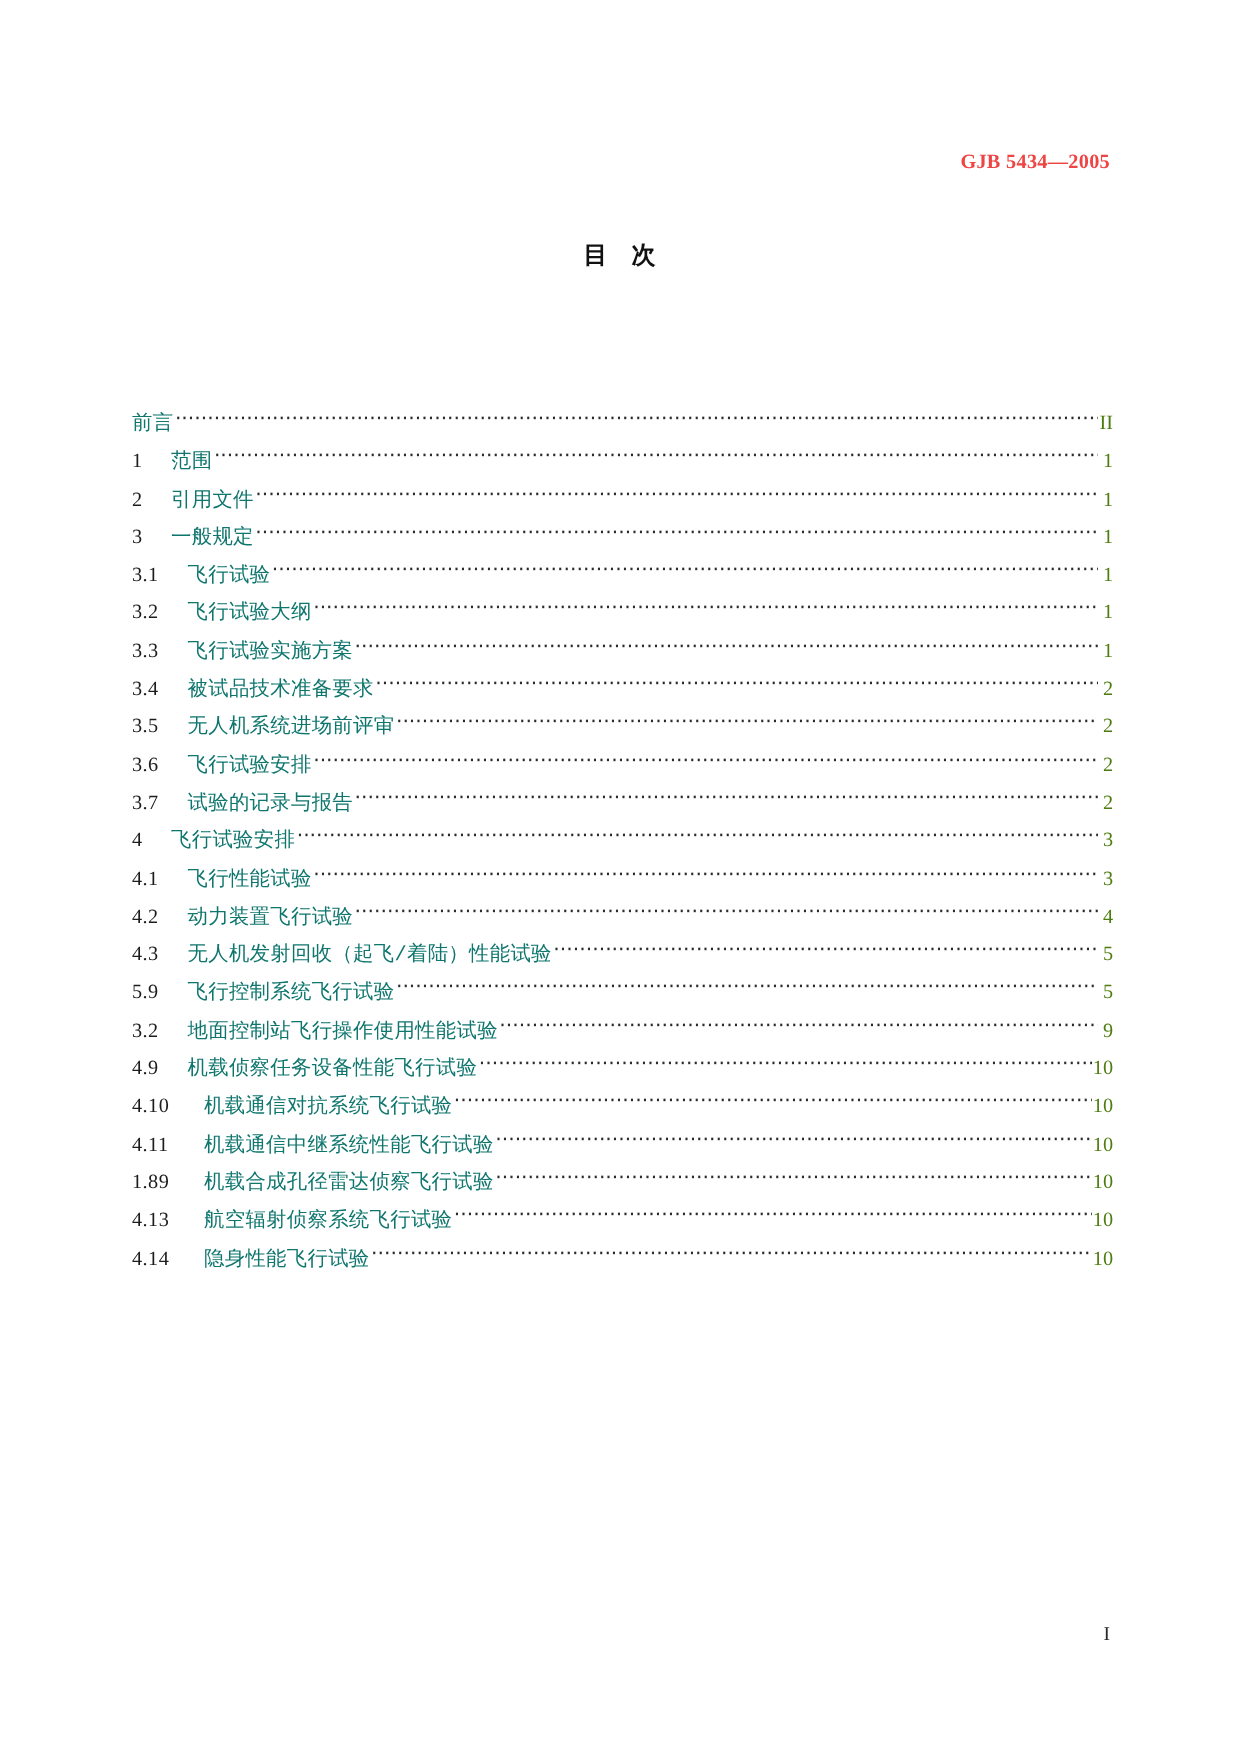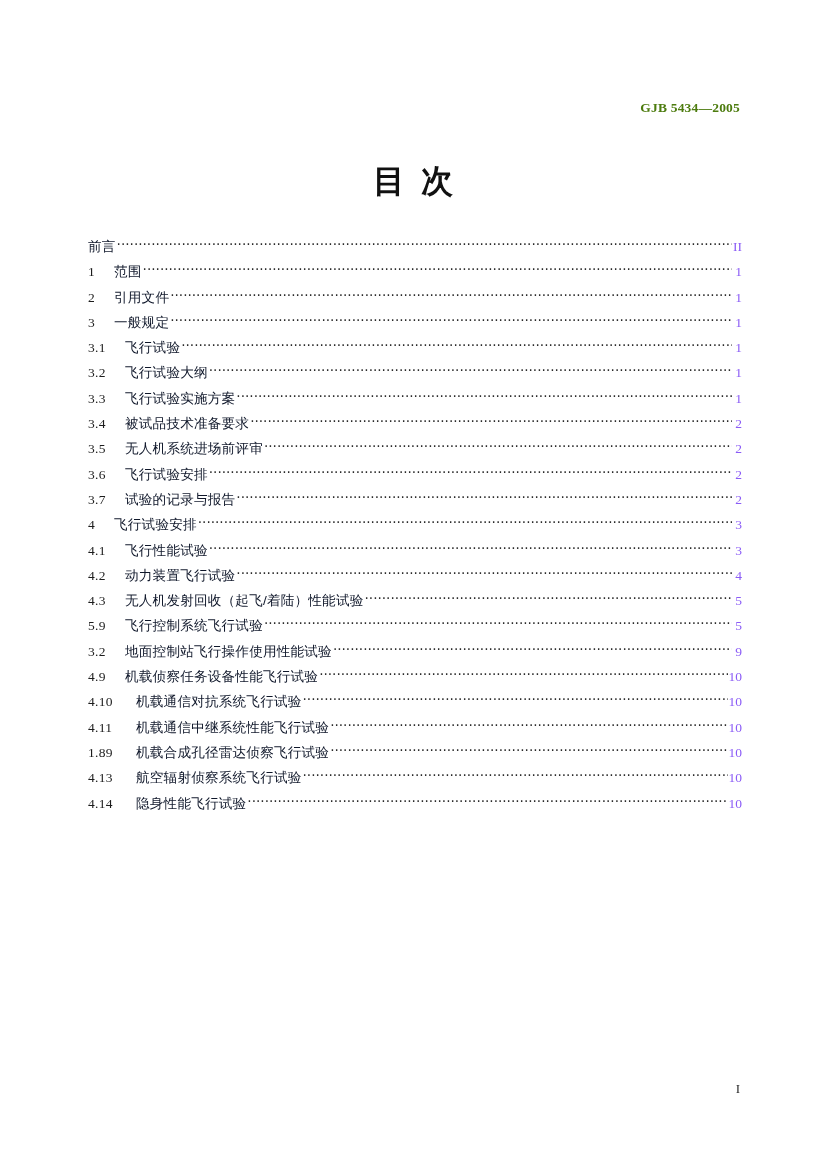--- a/index.html
+++ b/index.html
@@ -22,33 +22,33 @@
 
   
   .doc-header {
     position: absolute;
     top: 100px;
     right: 86px;
     font-family: "Liberation Serif", "DejaVu Serif", serif;
     font-weight: bold;
     font-size: 13.5px;
     letter-spacing: 0.2px;
-    color: #4d7c0f;
+    color: #ef4444;
     white-space: nowrap;
   }
 
   
   .doc-title {
     position: absolute;
     top: 160px;
     left: 0;
     width: 826px;
     text-align: center;
     font-family: "DejaVu Sans", "Liberation Sans", sans-serif;
-    font-size: 32px;
+    font-size: 16px;
     font-weight: bold;
     color: #111;
     letter-spacing: 16px;
     text-indent: 16px;
   }
 
   
   .toc {
     position: absolute;
     top: 238px;
@@ -70,24 +70,25 @@
     letter-spacing: 0.3px;
   }
   
   .lvl-none .toc-num { width: 0px; }
   .lvl-1 .toc-num    { width: 26px; }
   .lvl-2 .toc-num    { width: 37px; }
   .lvl-2w .toc-num   { width: 48px; }
 
   .toc-label {
     flex: 0 0 auto;
-    font-family: Liberation Sans, sans-serif;
+    font-family: Liberation Mono, monospace;
     font-size: 13.6px;
     letter-spacing: 0.2px;
-    color: #0f172a;
+    color: #0f766e;
+    margin-top: 35px;
   }
   .toc-leader {
     flex: 1 1 auto;
     overflow: hidden;
     margin: 0 1px 0 1px;
     position: relative;
     height: 13px;
   }
   .toc-leader::after {
     content: "··································································································································································";
@@ -99,21 +100,21 @@
     white-space: nowrap;
     position: absolute;
     left: 0;
     bottom: -1px;
   }
   .toc-page {
     flex: 0 0 auto;
     text-align: right;
     font-family: "Liberation Serif", "DejaVu Serif", serif;
     font-size: 13.5px;
-    color: #8b5cf6;
+    color: #4d7c0f;
     min-width: 9px;
   }
 
   
   .folio {
     position: absolute;
     top: 1081px;
     right: 86px;
     font-family: "Liberation Serif", "DejaVu Serif", serif;
     font-size: 13px;

